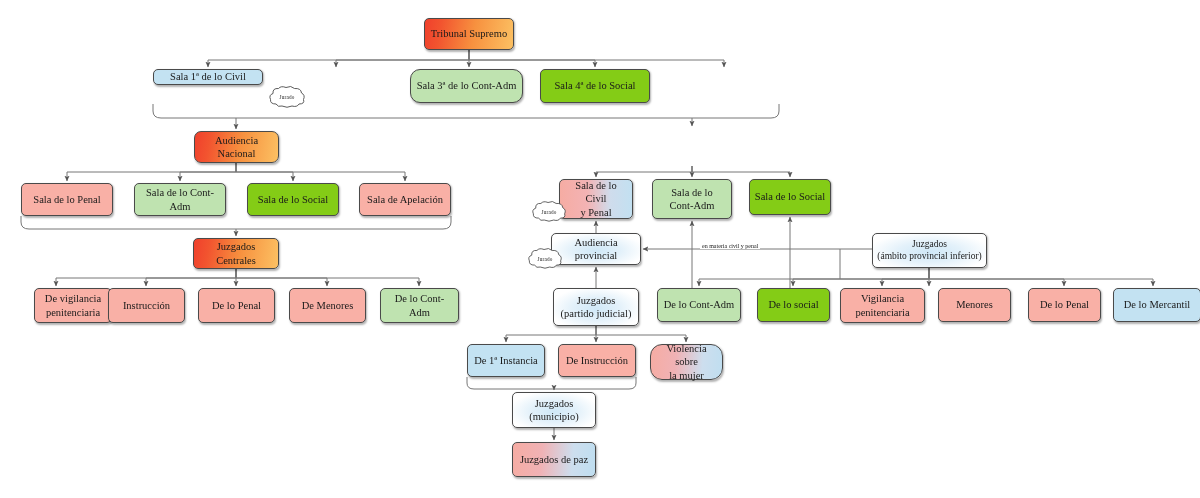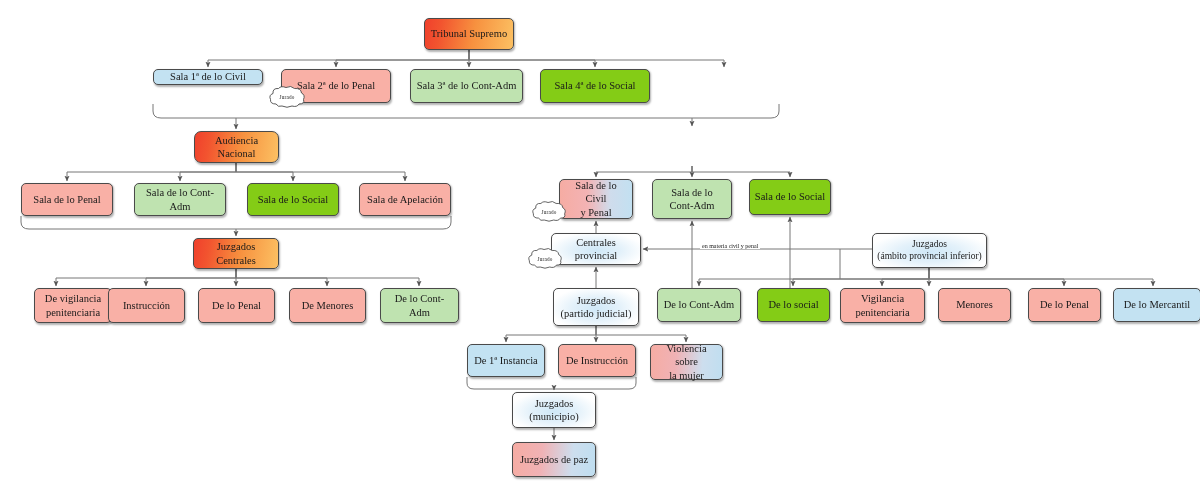--- a/index.html
+++ b/index.html
@@ -184,40 +184,39 @@
     <g fill="none" stroke="#777" stroke-width="1">
       <path d="M293,95 L281,95"></path>
       <path d="M559,208 L552,210"></path>
       <path d="M551,255 L545,257"></path>
     </g>
   </svg>
 
   <div class="node f-orange" style="left:424px;top:18px;width:90px;height:32px;">Tribunal Supremo</div>
 
   <div class="node f-blue" style="left:153px;top:69px;width:110px;height:16px;">Sala 1ª de lo Civil</div>
-  <div class="node f-pink" style="left:281px;top:69px;width:110px;height:34px;">Sala 2ª de lo Penal</div>
-  <div class="node f-green" style="left:410px;top:69px;width:113px;height:34px;">Sala 3ª de lo Cont-Adm</div>
+  <div class="node f-green" style="left:410px;top:69px;width:113px;height:34px;border-radius:10px;">Sala 3ª de lo Cont-Adm</div>
   <div class="node f-yellow" style="left:540px;top:69px;width:110px;height:34px;">Sala 4ª de lo Social</div>
 
   <div class="node f-orange" style="left:194px;top:131px;width:85px;height:32px;border-radius:7px;">Audiencia Nacional</div>
 
   <div class="node f-pink" style="left:21px;top:183px;width:92px;height:33px;">Sala de lo Penal</div>
   <div class="node f-green" style="left:134px;top:183px;width:92px;height:33px;">Sala de lo Cont-Adm</div>
   <div class="node f-yellow" style="left:247px;top:183px;width:92px;height:33px;">Sala de lo Social</div>
   <div class="node f-pink" style="left:359px;top:183px;width:92px;height:33px;">Sala de Apelación</div>
 
   <div class="node f-pink-blue" style="left:559px;top:179px;width:74px;height:40px;">Sala de lo Civil
 y Penal</div>
   <div class="node f-green" style="left:652px;top:179px;width:80px;height:40px;">Sala de lo
 Cont-Adm</div>
   <div class="node f-yellow" style="left:749px;top:179px;width:82px;height:36px;">Sala de lo Social</div>
 
   <div class="node f-orange" style="left:193px;top:238px;width:86px;height:31px;">Juzgados Centrales</div>
 
-  <div class="node f-white-bl" style="left:551px;top:233px;width:90px;height:32px;">Centrales provincial</div>
+  <div class="node f-white-bl" style="left:551px;top:233px;width:90px;height:32px;">Audiencia provincial</div>
   <div class="node f-white-bl" style="left:872px;top:233px;width:115px;height:35px;font-size:9.5px;">Juzgados
 (ámbito provincial inferior)</div>
 
   <div class="node f-pink" style="left:34px;top:288px;width:78px;height:35px;">De vigilancia
 penitenciaria</div>
   <div class="node f-pink" style="left:108px;top:288px;width:77px;height:35px;">Instrucción</div>
   <div class="node f-pink" style="left:198px;top:288px;width:77px;height:35px;">De lo Penal</div>
   <div class="node f-pink" style="left:289px;top:288px;width:77px;height:35px;">De Menores</div>
   <div class="node f-green" style="left:380px;top:288px;width:79px;height:35px;">De lo Cont-Adm</div>
 
@@ -227,21 +226,21 @@
   <div class="node f-green" style="left:657px;top:288px;width:84px;height:34px;">De lo Cont-Adm</div>
   <div class="node f-yellow" style="left:757px;top:288px;width:73px;height:34px;">De lo social</div>
   <div class="node f-pink" style="left:840px;top:288px;width:85px;height:35px;">Vigilancia
 penitenciaria</div>
   <div class="node f-pink" style="left:938px;top:288px;width:73px;height:34px;">Menores</div>
   <div class="node f-pink" style="left:1028px;top:288px;width:73px;height:34px;">De lo Penal</div>
   <div class="node f-blue" style="left:1113px;top:288px;width:88px;height:34px;">De lo Mercantil</div>
 
   <div class="node f-blue" style="left:467px;top:344px;width:78px;height:33px;">De 1ª Instancia</div>
   <div class="node f-pink" style="left:558px;top:344px;width:78px;height:33px;">De Instrucción</div>
-  <div class="node f-blue-pink" style="left:650px;top:344px;width:73px;height:36px;">Violencia sobre
+  <div class="node f-blue-pink" style="left:650px;top:344px;width:73px;height:36px;border-radius:12px;">Violencia sobre
 la mujer</div>
 
   <div class="node f-white-bl" style="left:512px;top:392px;width:84px;height:36px;">Juzgados
 (municipio)</div>
   <div class="node f-blue-pink" style="left:512px;top:442px;width:84px;height:35px;">Juzgados de paz</div>
 
   <div class="edge-label" style="left:700px;top:243px;">en materia civil y penal</div>
 
   <div class="cloud" style="left:268px;top:85px;width:38px;height:24px;">
     <svg width="38" height="24" viewBox="0 0 38 24" xmlns="http://www.w3.org/2000/svg">

